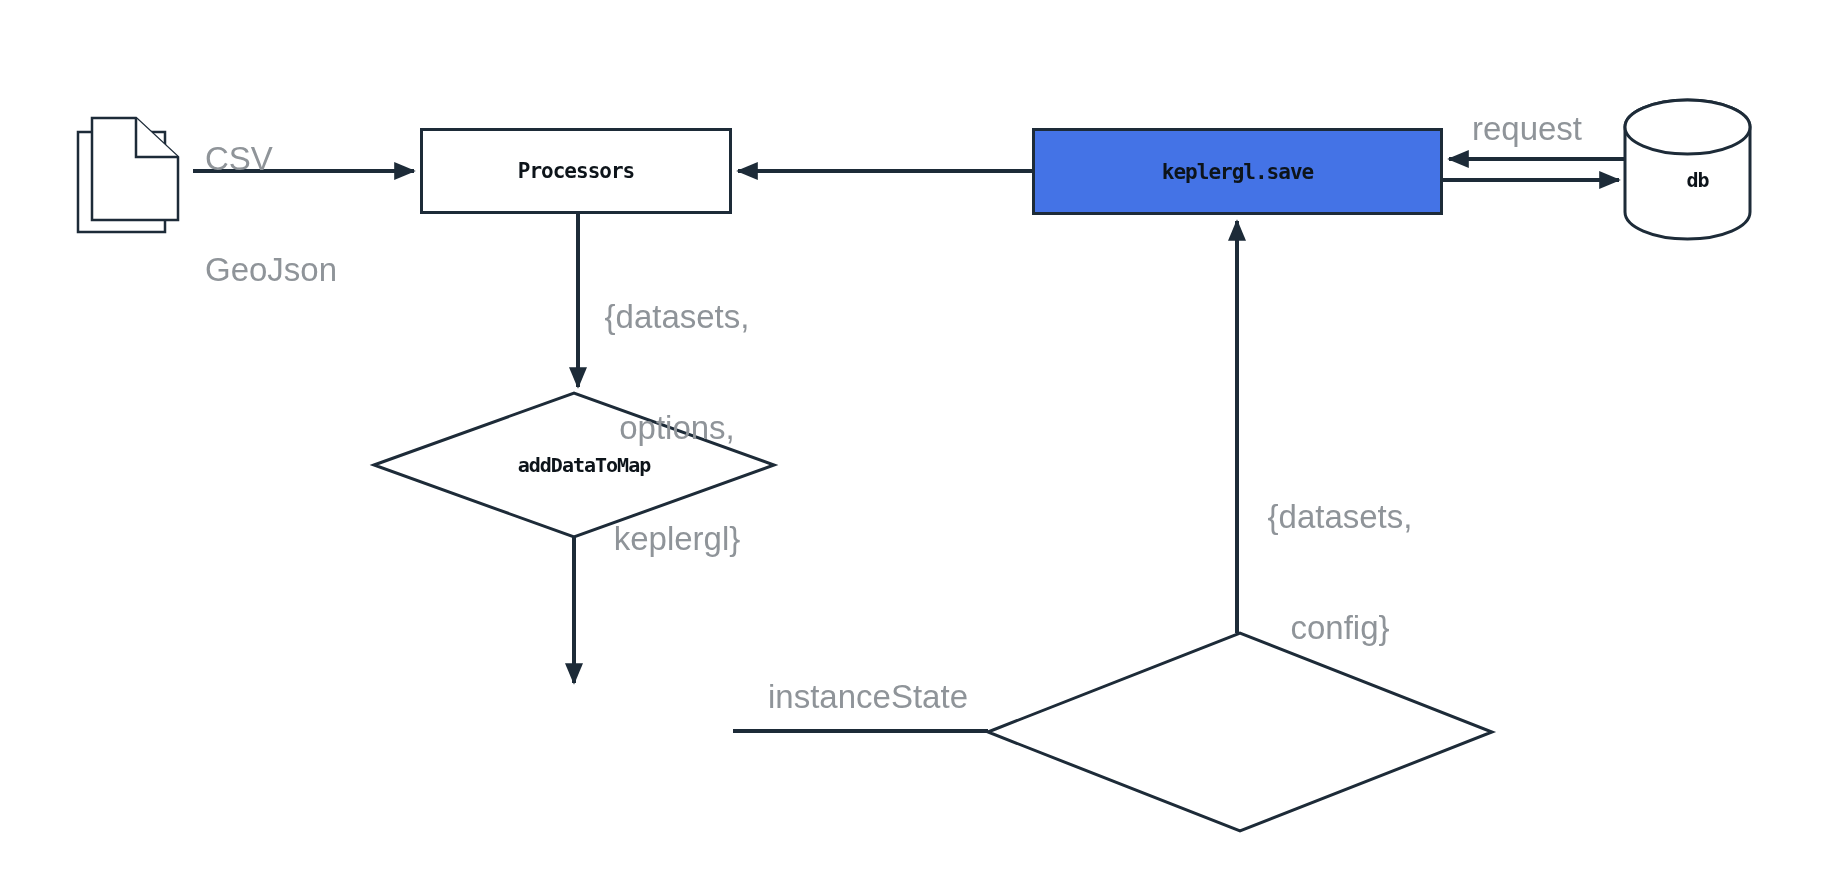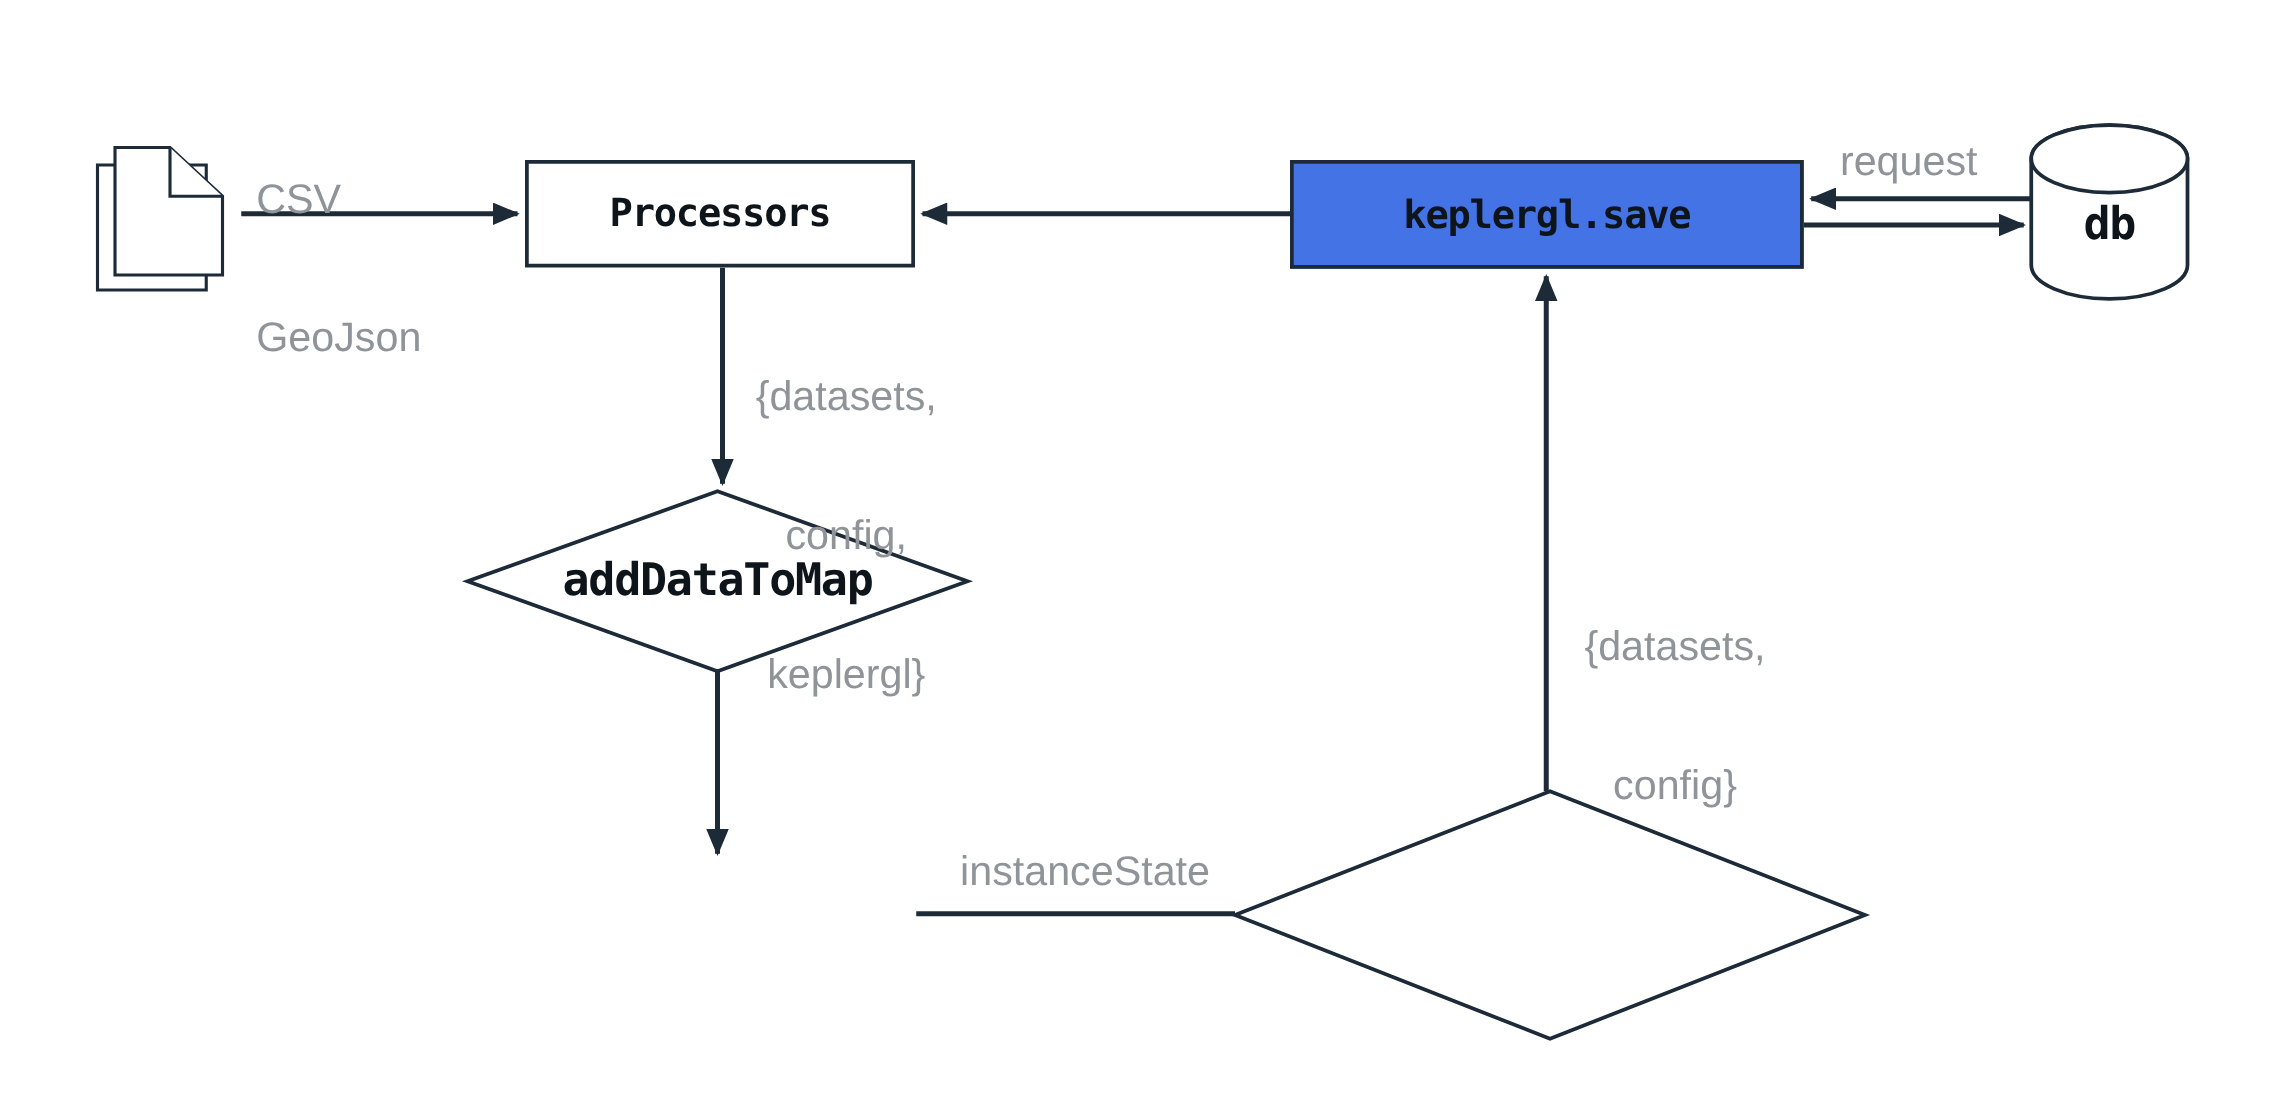--- a/index.html
+++ b/index.html
@@ -12,30 +12,30 @@
   }
   svg.wires{position:absolute;left:0;top:0;width:1834px;height:884px;}
   .wire{stroke:var(--line,#1d2b38);stroke-width:4;fill:none;}
   .shape{stroke:var(--line,#1d2b38);stroke-width:3;fill:#fff;}
   .icon-shape{stroke:var(--line,#1d2b38);stroke-width:2.5;fill:#fff;}
   #ah path{fill:var(--line,#1d2b38);}
   .node{
     position:absolute;display:flex;align-items:center;justify-content:center;
     border:3px solid var(--line,#1d2b38);box-sizing:border-box;
     font-family:"DejaVu Sans Mono","Liberation Mono",monospace;
-    font-weight:bold;font-size:31px;color:var(--text-dark,#0d141a);
+    font-weight:bold;font-size:21px;color:var(--text-dark,#0d141a);
     background:#fff;letter-spacing:-1px;
   }
   .node-blue{background:var(--node-blue,#4473e6);}
   .node-green{background:var(--node-green,#41946b);}
   .diamond-label{
     position:absolute;display:flex;flex-direction:column;align-items:center;justify-content:center;
     font-family:"DejaVu Sans Mono","Liberation Mono",monospace;
-    font-weight:bold;font-size:36px;color:var(--text-dark,#0d141a);
-    letter-spacing:-1px;line-height:40px;text-align:center;
+    font-weight:bold;font-size:20px;color:var(--text-dark,#0d141a);
+    letter-spacing:-1px;line-height:40px;text-align:center;padding-left:10px;
   }
   .gray-label{
     position:absolute;
     font-size:33px;line-height:37px;color:var(--label-gray,#8f9499);
     white-space:pre;
   }
   .center{text-align:center;}
 </style>
 </head>
 <body>
@@ -91,21 +91,21 @@
   </div>
 
 
   <div class="gray-label" style="left:205px;top:66px;">
     <div>CSV</div>
     <div>GeoJson</div>
   </div>
 
   <div class="gray-label center" style="left:577px;top:224px;width:200px;">
     <div>{datasets,</div>
-    <div>config,</div>
+    <div>options,</div>
     <div>keplergl}</div>
   </div>
 
 
   <div class="gray-label center" style="left:758px;top:678px;width:220px;">instanceState</div>
 
   <div class="gray-label center" style="left:1240px;top:424px;width:200px;">
     <div>{datasets,</div>
     <div>config}</div>
   </div>

